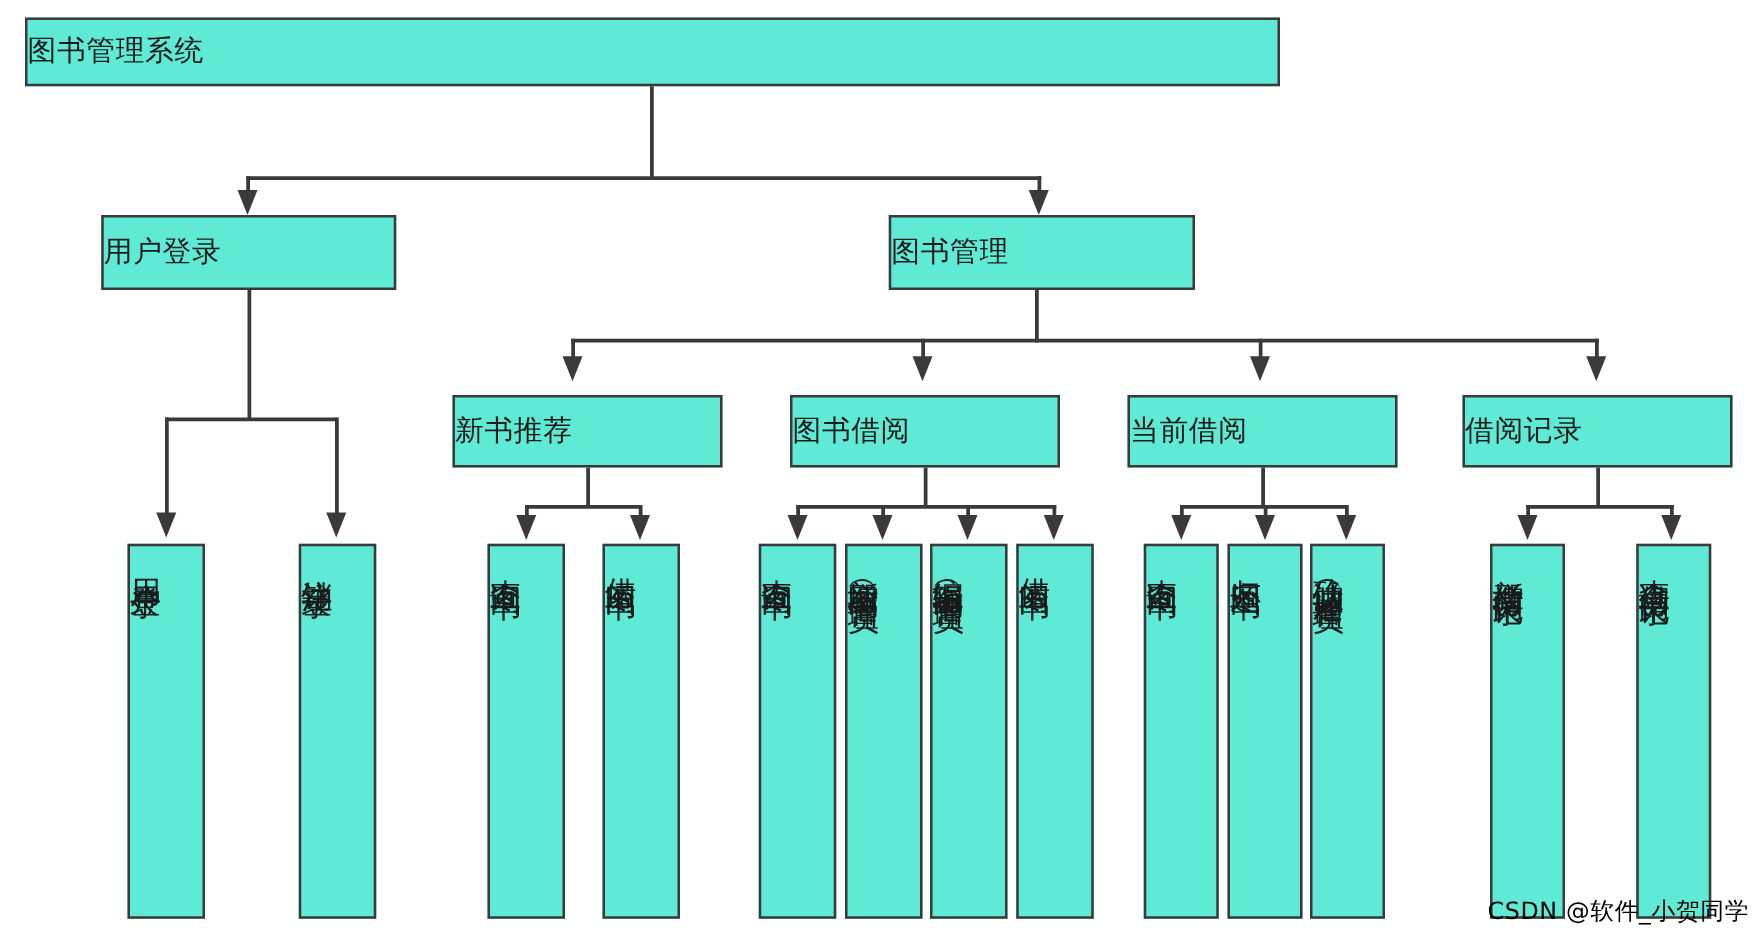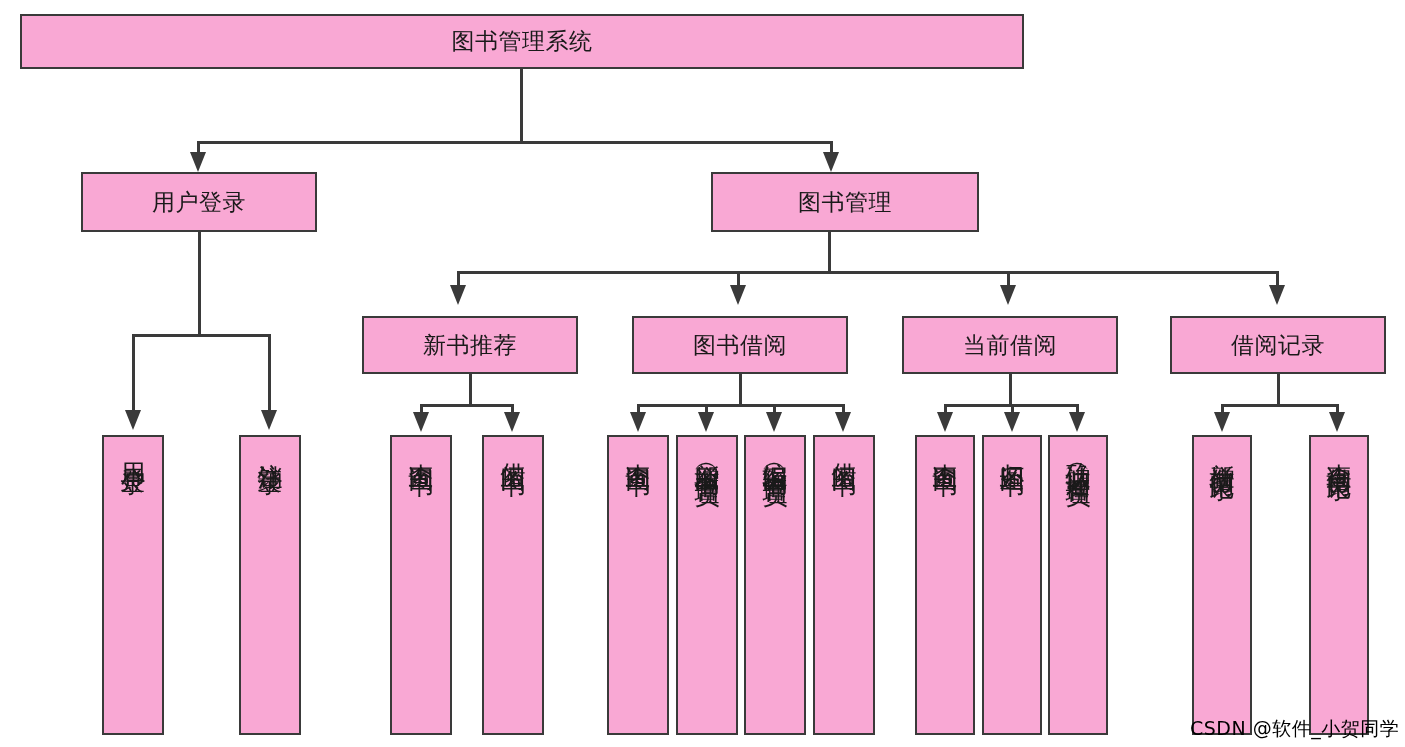--- a/index.html
+++ b/index.html
@@ -14,24 +14,23 @@
     position: relative;
     width: 1405px;
     height: 747px;
     background: #ffffff;
     overflow: hidden;
   }
   .node {
     position: absolute;
     box-sizing: border-box;
     border: 2.5px solid #3a3a3a;
-    background: #f9a8d4;
+    background: #5eead4;
     display: flex;
     align-items: center;
-    justify-content: center;
     color: #1a1a1a;
   }
   .node .label {
     display: block;
     text-align: center;
     line-height: 1.05;
   }
   .node.horiz .label {
     font-size: 23px;
     letter-spacing: 0.5px;
@@ -86,21 +85,21 @@
   <div class="edge v" style="left:197px; top:141px; width:3px; height:22px;"></div>
   <div class="arrow" style="left:190px; top:152px;"></div>
 
   <div class="edge v" style="left:830px; top:141px; width:3px; height:22px;"></div>
   <div class="arrow" style="left:823px; top:152px;"></div>
 
   <div class="node horiz" style="left:81px; top:172px; width:236px; height:60px;">
     <span class="label">用户登录</span>
   </div>
 
-  <div class="node horiz" style="left:711px; top:172px; width:268px; height:60px;">
+  <div class="node horiz" style="left:711px; top:172px; width:245px; height:60px;">
     <span class="label">图书管理</span>
   </div>
 
   <div class="edge v" style="left:198px; top:232px; width:3px; height:104px;"></div>
   <div class="edge h" style="left:132px; top:334px; width:138px; height:3px;"></div>
   <div class="edge v" style="left:132px; top:334px; width:3px; height:80px;"></div>
   <div class="arrow" style="left:125px; top:410px;"></div>
   <div class="edge v" style="left:268px; top:334px; width:3px; height:80px;"></div>
   <div class="arrow" style="left:261px; top:410px;"></div>
 

